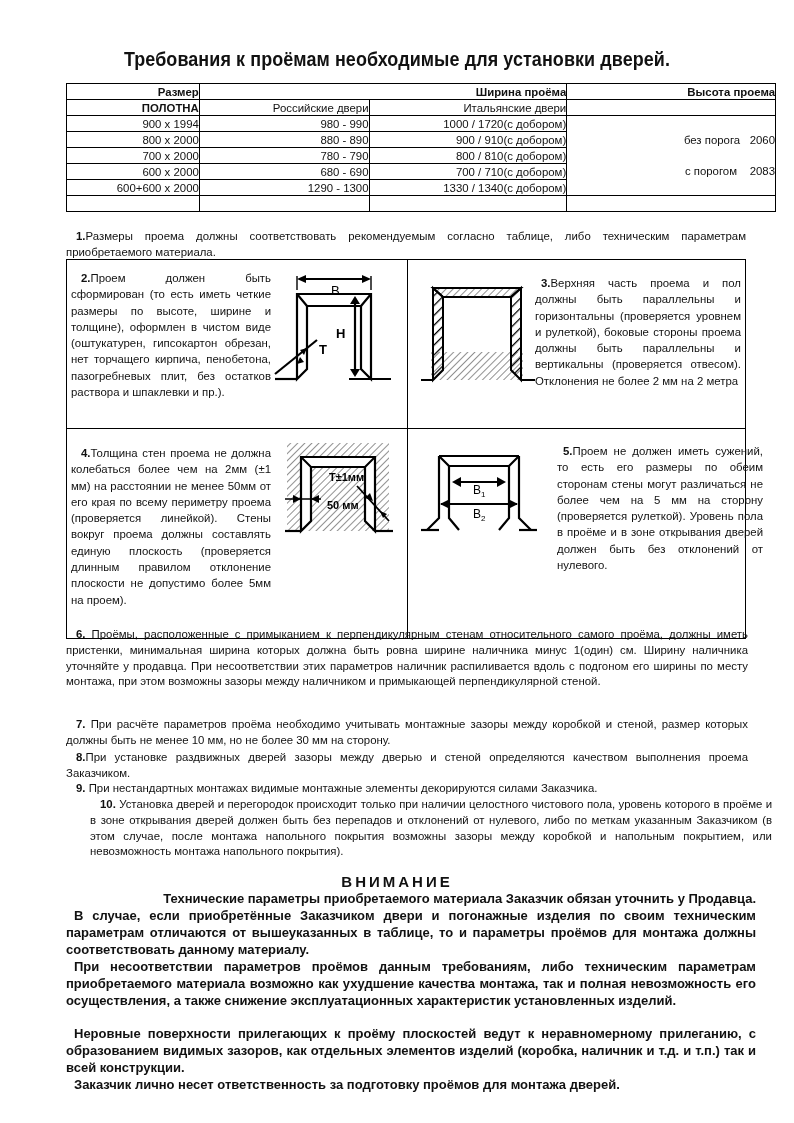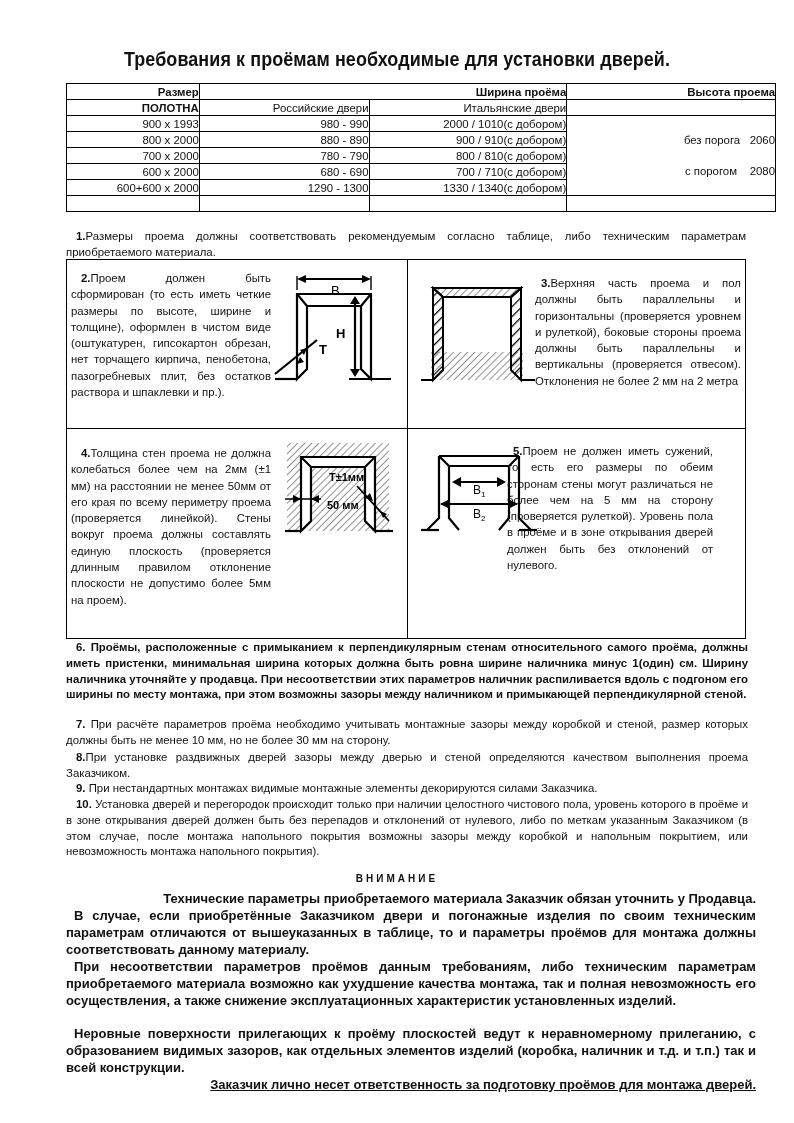--- a/index.html
+++ b/index.html
@@ -10,21 +10,21 @@
     table.spec th.b { font-weight: bold; }
     .p1 { position: absolute; left: 66px; top: 228px; width: 680px; font-size: 11.4px; line-height: 16px; text-align: justify; }
     .grid { position: absolute; left: 66px; top: 259px; width: 678px; height: 378px; border: 1px solid #000; }
     .grid .vline { position: absolute; left: 340px; top: 0; width: 1px; height: 100%; background: #000; }
     .grid .hline { position: absolute; left: 0; top: 168px; width: 100%; height: 1px; background: #000; }
     .cell-text { position: absolute; font-size: 11.4px; line-height: 16.3px; text-align: justify; text-align-last: left; }
     .cell-text b, .lead b { font-weight: bold; }
     .fig { position: absolute; }
     .p { position: absolute; left: 66px; width: 682px; font-size: 11.4px; line-height: 15.8px; text-align: justify; }
     .p .ind { display: inline-block; width: 10px; }
-    .warn-title { position: absolute; left: 0; width: 794px; top: 873px; text-align: center; font-weight: bold; font-size: 10px; letter-spacing: 3px; }
+    .warn-title { position: absolute; left: 0; width: 794px; top: 873px; text-align: center; font-weight: bold; font-size: 15px; letter-spacing: 3px; }
     .wp { position: absolute; left: 66px; width: 690px; font-size: 13px; line-height: 17px; font-weight: bold; text-align: justify; }
     .wp .ind { display: inline-block; width: 8px; }
   </style>
 </head>
 <body>
 
 <div class="title">Требования к проёмам необходимые для установки дверей.</div>
 
 <table class="spec">
   <colgroup>
@@ -39,26 +39,26 @@
     <th class="b" colspan="2">Ширина проёма</th>
     <th class="b">Высота проема</th>
   </tr>
   <tr>
     <th class="b">ПОЛОТНА</th>
     <th>Российские двери</th>
     <th>Итальянские двери</th>
     <th></th>
   </tr>
   <tr>
-    <td>900 x 1993</td>
+    <td>900 x 1994</td>
     <td>980 - 990</td>
-    <td>2000 / 1010(с добором)</td>
+    <td>1000 / 1720(с добором)</td>
     <td rowspan="5" style="line-height:31px;">
       <div style="white-space:pre;">без порога   2060</div>
-      <div style="white-space:pre;">с порогом    2080</div>
+      <div style="white-space:pre;">с порогом    2083</div>
     </td>
   </tr>
   <tr>
     <td>800 x 2000</td>
     <td>880 - 890</td>
     <td>900 / 910(с добором)</td>
   </tr>
   <tr>
     <td>700 x 2000</td>
     <td>780 - 790</td>
@@ -172,49 +172,49 @@
     <line x1="100" y1="82" x2="118" y2="82" stroke="#000" stroke-width="2.2"></line>
     <line x1="36" y1="34" x2="84" y2="34" stroke="#000" stroke-width="2"></line>
     <polygon points="33,34 42,29 42,39" fill="#000"></polygon>
     <polygon points="87,34 78,29 78,39" fill="#000"></polygon>
     <line x1="22" y1="56" x2="98" y2="56" stroke="#000" stroke-width="1.8"></line>
     <polygon points="21,56 29,52 29,60" fill="#000"></polygon>
     <polygon points="99,56 91,52 91,60" fill="#000"></polygon>
     <text x="54" y="46" font-family="Liberation Sans, sans-serif" font-size="12"><tspan>B</tspan><tspan font-size="8" dy="3">1</tspan></text>
     <text x="54" y="70" font-family="Liberation Sans, sans-serif" font-size="12"><tspan>B</tspan><tspan font-size="8" dy="3">2</tspan></text>
   </svg>
-  <div class="cell-text" style="left:440px; top:183px; width:206px;">
+  <div class="cell-text" style="left:490px; top:183px; width:206px;">
     <span style="display:inline-block;width:6px"></span><b>5.</b><span>Проем не должен иметь сужений, то есть его размеры по обеим сторонам стены могут различаться не более чем на 5 мм на сторону (проверяется рулеткой). Уровень пола в проёме и в зоне открывания дверей должен быть без отклонений от нулевого.</span>
   </div>
 </div>
 
-<div class="p" style="top:640px;font-weight:bold;">
+<div class="p" style="top:627px;">
   <span class="ind"></span><b>6.</b> <span>Проёмы, расположенные с примыканием к перпендикулярным стенам относительного самого проёма, должны иметь пристенки, минимальная ширина которых должна быть ровна ширине наличника минус 1(один) см. Ширину наличника уточняйте у продавца. При несоответствии этих параметров наличник распиливается вдоль с подгоном его ширины по месту монтажа, при этом возможны зазоры между наличником и примыкающей перпендикулярной стеной.</span>
 </div>
 <div class="p" style="top:717px;">
   <span class="ind"></span><b>7.</b> <span>При расчёте параметров проёма необходимо учитывать монтажные зазоры между коробкой и стеной, размер которых должны быть не менее 10 мм, но не более 30 мм на сторону.</span>
 </div>
 <div class="p" style="top:750px;">
   <span class="ind"></span><b>8.</b><span>При установке раздвижных дверей зазоры между дверью и стеной определяются качеством выполнения проема Заказчиком.</span>
 </div>
 <div class="p" style="top:781px;">
   <span class="ind"></span><b>9.</b> <span>При нестандартных монтажах видимые монтажные элементы декорируются силами Заказчика.</span>
 </div>
-<div class="p" style="top:797px;">
+<div class="p" style="top:797px;margin-left:24px;">
   <span class="ind"></span><b>10.</b> <span>Установка дверей и перегородок происходит только при наличии целостного чистового пола, уровень которого в проёме и в зоне открывания дверей должен быть без перепадов и отклонений от нулевого, либо по меткам указанным Заказчиком (в этом случае, после монтажа напольного покрытия возможны зазоры между коробкой и напольным покрытием, или невозможность монтажа напольного покрытия).</span>
 </div>
 
 <div class="warn-title">ВНИМАНИЕ</div>
 <div class="wp" style="top:890px; text-align:right;">
   <span class="ind"></span><span>Технические параметры приобретаемого материала Заказчик обязан уточнить у Продавца.</span>
 </div>
 <div class="wp" style="top:907px;">
   <span class="ind"></span><span>В случае, если приобретённые Заказчиком двери и погонажные изделия по своим техническим параметрам отличаются от вышеуказанных в таблице, то и параметры проёмов для монтажа должны соответствовать данному материалу.</span>
 </div>
 <div class="wp" style="top:958px;">
   <span class="ind"></span><span>При несоответствии параметров проёмов данным требованиям, либо техническим параметрам приобретаемого материала возможно как ухудшение качества монтажа, так и полная невозможность его осуществления, а также снижение эксплуатационных характеристик установленных изделий.</span>
 </div>
 <div class="wp" style="top:1025px;">
   <span class="ind"></span><span>Неровные поверхности прилегающих к проёму плоскостей ведут к неравномерному прилеганию, с образованием видимых зазоров, как отдельных элементов изделий (коробка, наличник и т.д. и т.п.) так и всей конструкции.</span>
 </div>
-<div class="wp" style="top:1076px; text-align:right;text-decoration:underline;">
+<div class="wp" style="top:1076px; text-align:left;">
   <span class="ind"></span><span>Заказчик лично несет ответственность за подготовку проёмов для монтажа дверей.</span>
 </div>
 
 </body></html>

